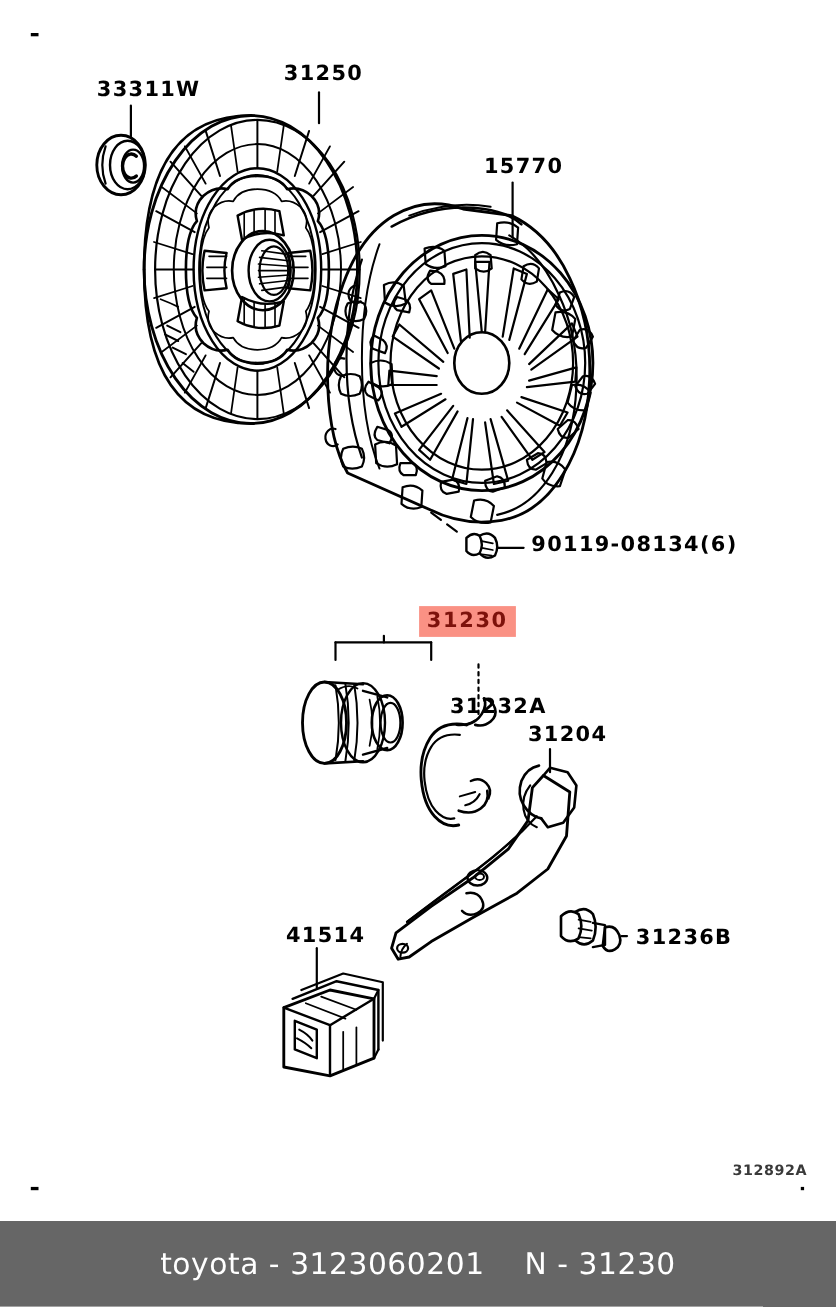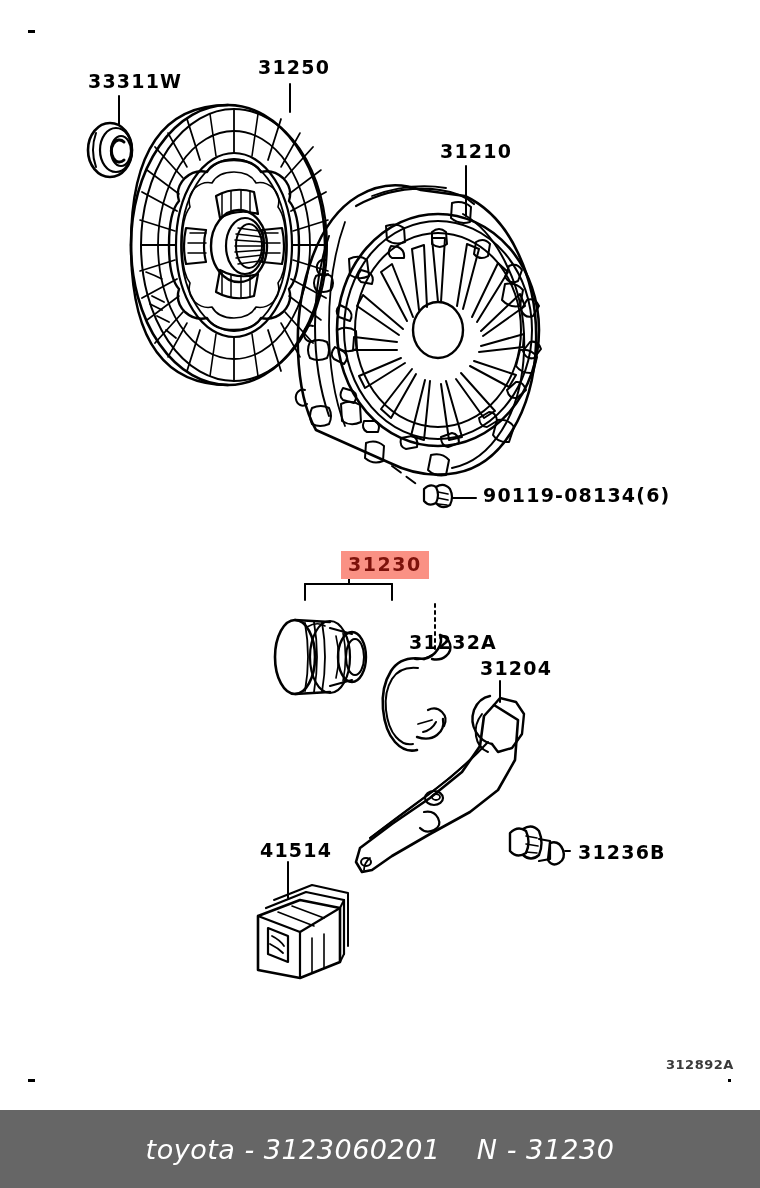--- a/index.html
+++ b/index.html
@@ -50,20 +50,21 @@
     letter-spacing: 1.2px;
     color: #000000;
     white-space: nowrap;
     line-height: 1;
   }
   .label.highlight {
     background: #fa9184;
     color: #7d120b;
     padding: 4px 7px 5px 7px;
     letter-spacing: 1.5px;
+    margin-left: 40px;
   }
 
   .diagram-code {
     position: absolute;
     font-family: "DejaVu Sans", sans-serif;
     font-weight: bold;
     font-size: 13px;
     letter-spacing: 0.5px;
     color: #3a3a3a;
     white-space: nowrap;
@@ -94,21 +95,20 @@
     display: flex;
     align-items: center;
     justify-content: center;
   }
   .footer-text {
     color: #ffffff;
     font-family: "DejaVu Sans", sans-serif;
     font-size: 27px;
     letter-spacing: 0.5px;
     white-space: pre;
-    font-style: italic;
   }
 </style>
 </head>
 <body>
 
 <div id="diagram-root">
 
   <div class="canvas-area">
 
     <svg class="art" viewBox="0 0 760 1110" aria-hidden="true">
@@ -503,21 +503,21 @@
 
         <path d="M288 862 L288 898" stroke-width="2"></path>
 
       </g>
     </svg>
 
     <div class="label" style="left:88px; top:72px;">33311W</div>
 
     <div class="label" style="left:258px; top:58px;">31250</div>
 
-    <div class="label" style="left:440px; top:142px;">31210</div>
+    <div class="label" style="left:440px; top:142px;">15770</div>
 
     <div class="label" style="left:483px; top:486px;">90119-08134(6)</div>
 
     <div class="label highlight" style="left:341px; top:551px;">31230</div>
 
     <div class="label" style="left:409px; top:589px;margin-top:44px;">31232A</div>
 
     <div class="label" style="left:480px; top:659px;">31204</div>
 
     <div class="label" style="left:578px; top:843px;">31236B</div>

